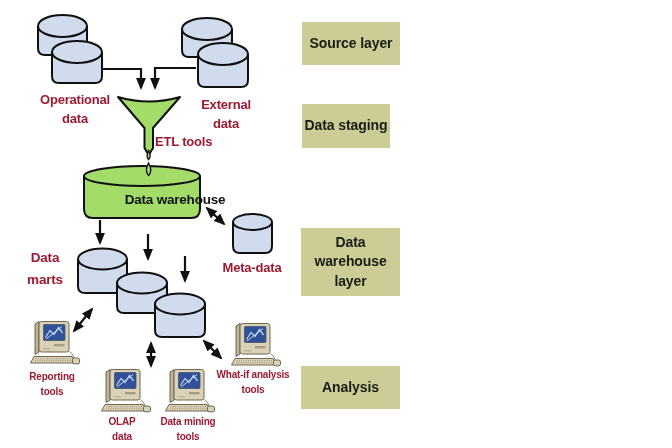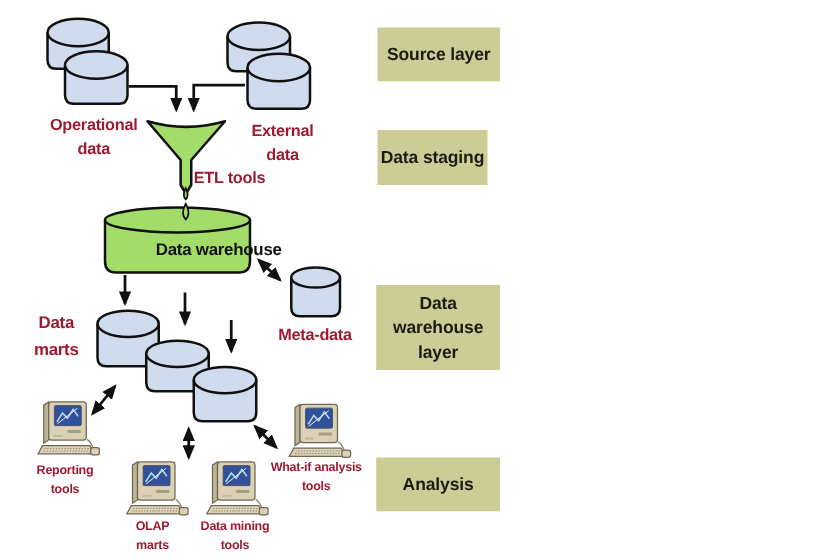--- a/index.html
+++ b/index.html
@@ -111,21 +111,21 @@
   <div class="lbl" style="left:226px;top:95px;">External
 data</div>
   <div class="lbl etl" style="left:155px;top:132px;">ETL tools</div>
   <div class="lbl black" style="left:142px;top:190px;">Data warehouse</div>
   <div class="lbl" style="left:252px;top:258px;">Meta-data</div>
   <div class="lbl marts" style="left:45px;top:247px;">Data
 marts</div>
   <div class="lbl small" style="left:52px;top:370px;">Reporting
 tools</div>
   <div class="lbl small" style="left:122px;top:415px;">OLAP
-marts</div>
+data</div>
   <div class="lbl small" style="left:188px;top:415px;">Data mining
 tools</div>
   <div class="lbl small" style="left:253px;top:368px;">What-if analysis
 tools</div>
 
   <div class="layer-box" style="left:302px;top:22px;width:98px;height:43px;">
     <span>Source layer</span>
   </div>
   <div class="layer-box" style="left:302px;top:104px;width:88px;height:44px;">
     <span>Data staging</span>

